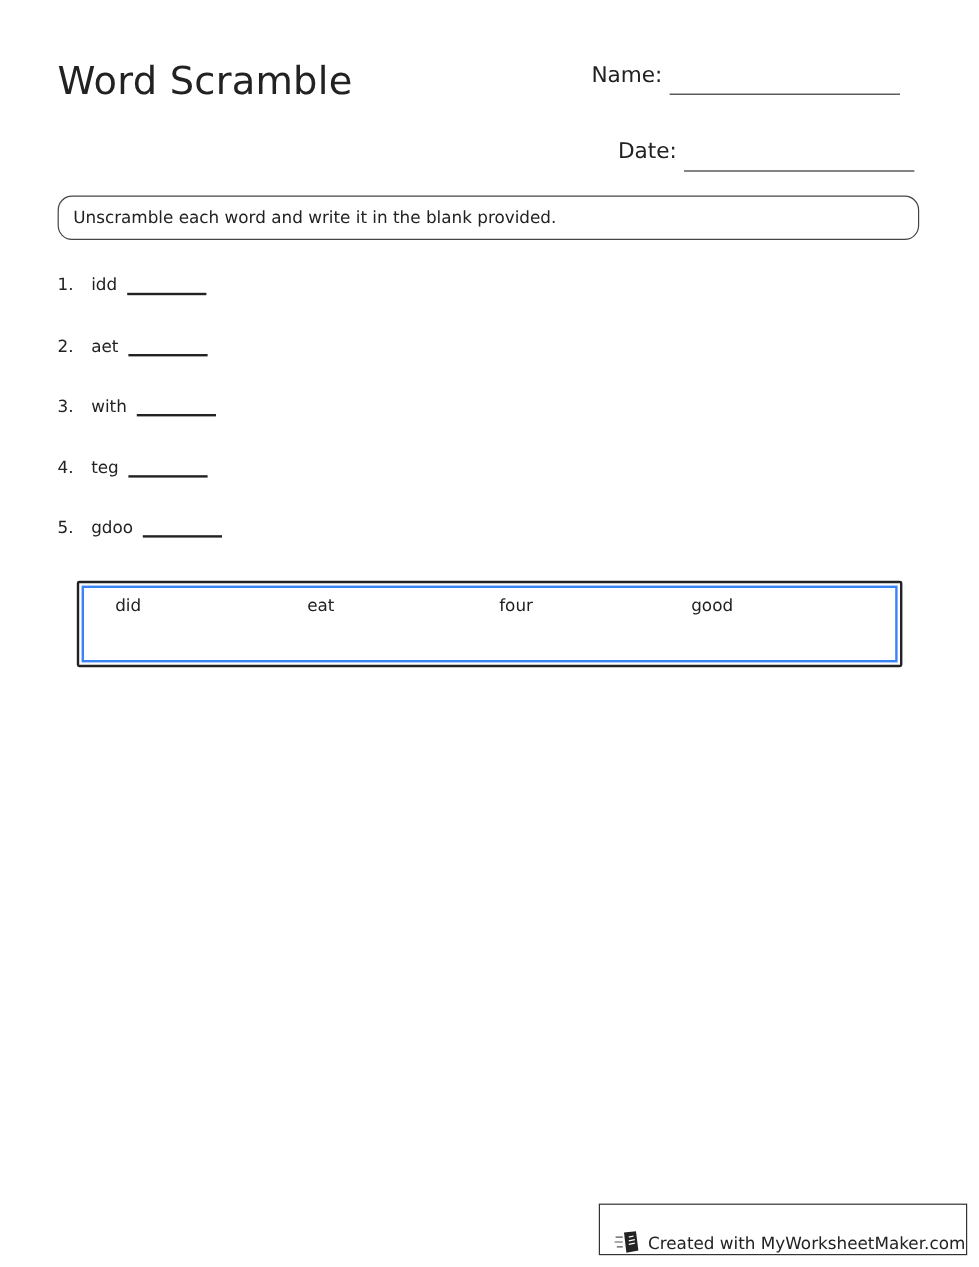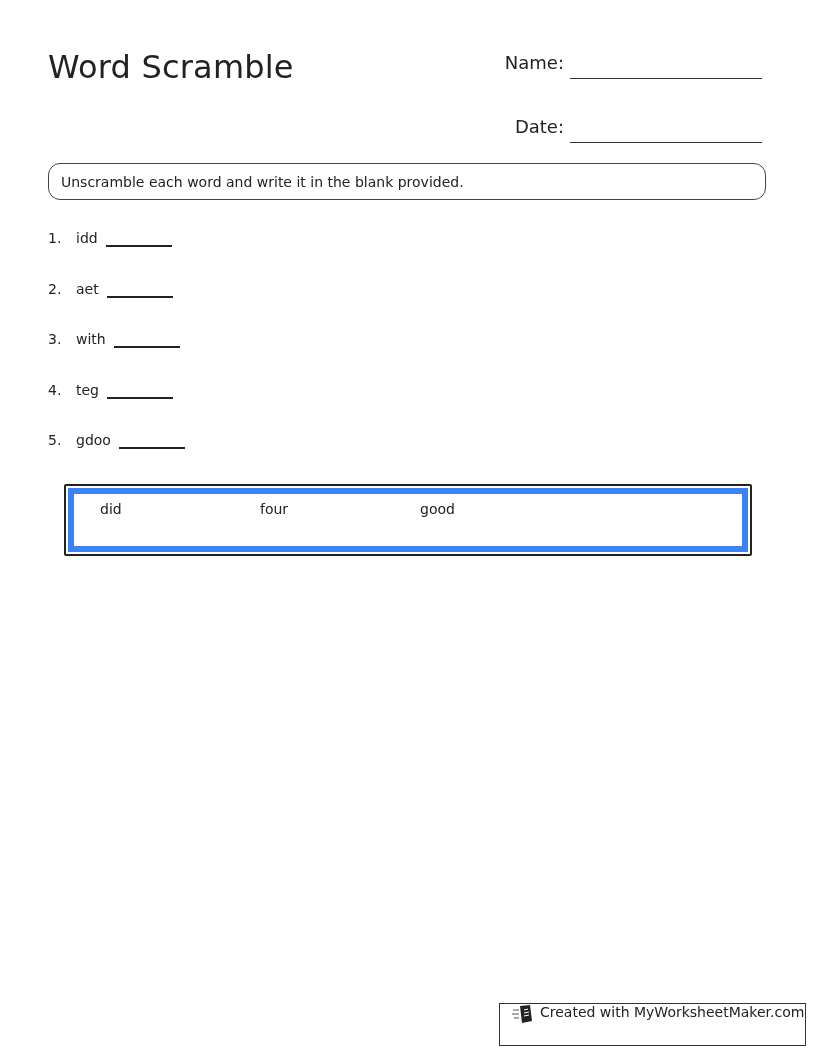--- a/index.html
+++ b/index.html
@@ -2,36 +2,36 @@
 <html><head>
 <meta charset="utf-8">
 <style>
   html, body { margin: 0; padding: 0; background: #ffffff; }
   body { width: 816px; height: 1056px; position: relative; overflow: hidden;
          font-family: "DejaVu Sans", "Liberation Sans", sans-serif; color: #222; }
   .title { position: absolute; left: 48px; top: 48px; font-size: 32px; font-weight: normal; margin: 0; letter-spacing: 0.2px; color: #222; text-align: right; }
   .field { position: absolute; display: flex; align-items: flex-end; }
   .field .lbl { font-size: 18px; width: 70px; text-align: right; margin-right: 6px; color: #222; }
   .field .line { width: 192px; border-bottom: 1.5px solid #333; height: 1px; margin-bottom: -6px; }
-  .field-name { left: 494px; top: 52px; justify-content: flex-end; }
+  .field-name { left: 482px; top: 52px; justify-content: flex-end; }
   .field-date { left: 494px; top: 90px; margin-top: 26px; }
   .instructions { position: absolute; left: 48px; top: 163px; width: 718px; height: 37px; box-sizing: border-box;
                   border: 1.5px solid #444; border-radius: 12px; font-size: 14px; padding: 10px 12px; color: #222; }
   .items { position: absolute; left: 48px; top: 230px; }
   .item { display: flex; align-items: baseline; height: 50.5px; font-size: 14px; }
   .item .num { width: 28px; }
   .item .word { margin-right: 8px; }
   .item .blank { display: inline-block; width: 66px; border-bottom: 2px solid #222; transform: translateY(4px); }
   .bank { position: absolute; left: 64px; top: 484px; width: 688px; height: 72px; box-sizing: border-box;
           border: 2px solid #222; border-radius: 2px; padding: 2px; }
-  .bank-inner { width: 100%; height: 100%; box-sizing: border-box; border: 6px solid #3b82f6;
+  .bank-inner { width: 100%; height: 100%; box-sizing: border-box; border: 2px solid #3b82f6;
                 display: grid; grid-template-columns: 160px 160px 160px 160px; grid-auto-rows: 29px;
                 padding: 7px 0 0 26px; font-size: 14px; color: #222; }
   .footer { position: absolute; left: 499px; top: 1003px; width: 307px; height: 43px; box-sizing: border-box;
-            border: 1px solid #333; display: flex; align-items: flex-start; padding-left: 12px; font-size: 14px; color: #222; }
+            border: 1px solid #333; display: flex; align-items: flex-end; padding-left: 12px; font-size: 14px; color: #222; }
   .footer svg { margin-right: 6px; }
 </style>
 </head>
 <body>
 
 <h1 class="title">Word Scramble</h1>
 
 <div class="field field-name">
   <span class="lbl">Name:</span>
   <span class="line"></span>
@@ -67,20 +67,21 @@
   <div class="item">
     <span class="num">5.</span>
     <span class="word">gdoo</span>
     <span class="blank"></span>
   </div>
 </div>
 
 <div class="bank">
   <div class="bank-inner">
     <span>did</span>
+    <span>eat</span>
     <span>four</span>
     <span>good</span>
   </div>
 </div>
 
 <div class="footer">
   <svg width="22" height="20" viewBox="0 0 22 20">
     <line x1="1" y1="6" x2="7" y2="6" stroke="#555" stroke-width="1"></line>
     <line x1="0" y1="10" x2="7" y2="10" stroke="#555" stroke-width="1"></line>
     <line x1="2" y1="14" x2="7" y2="14" stroke="#555" stroke-width="1"></line>

